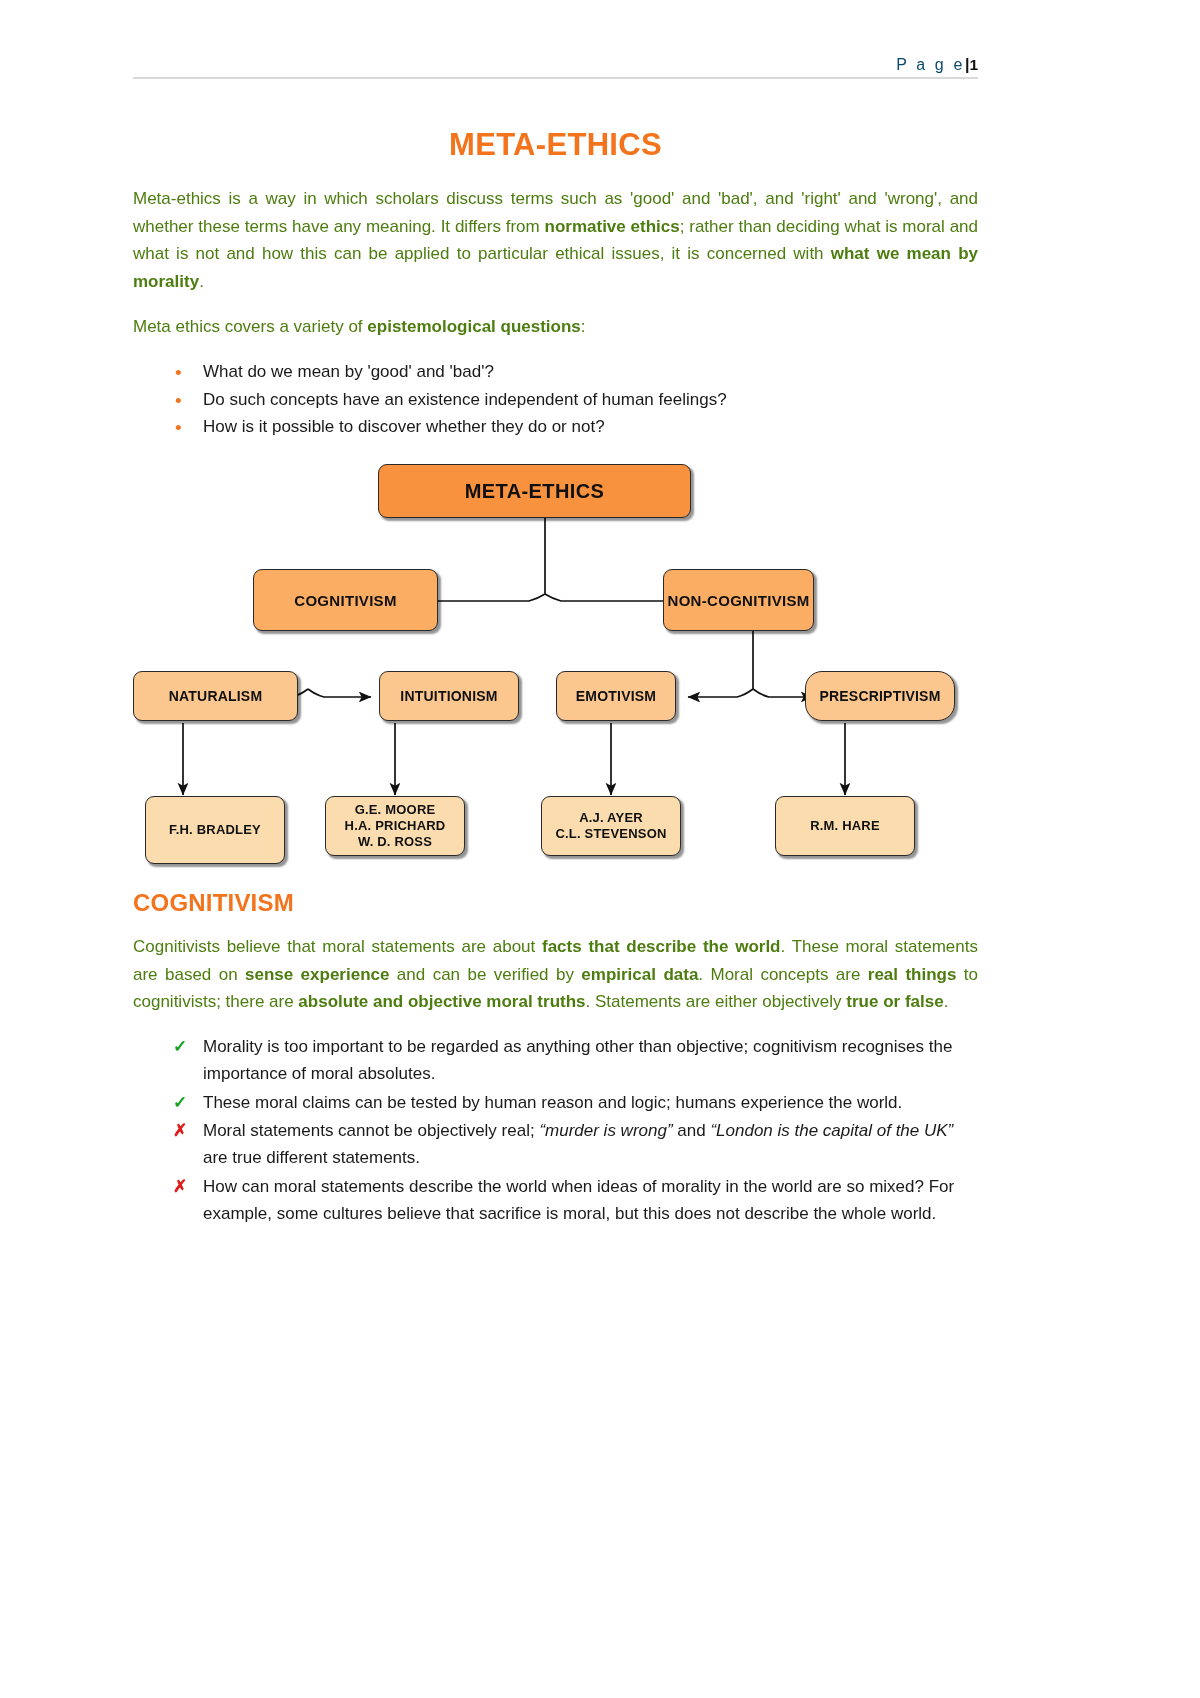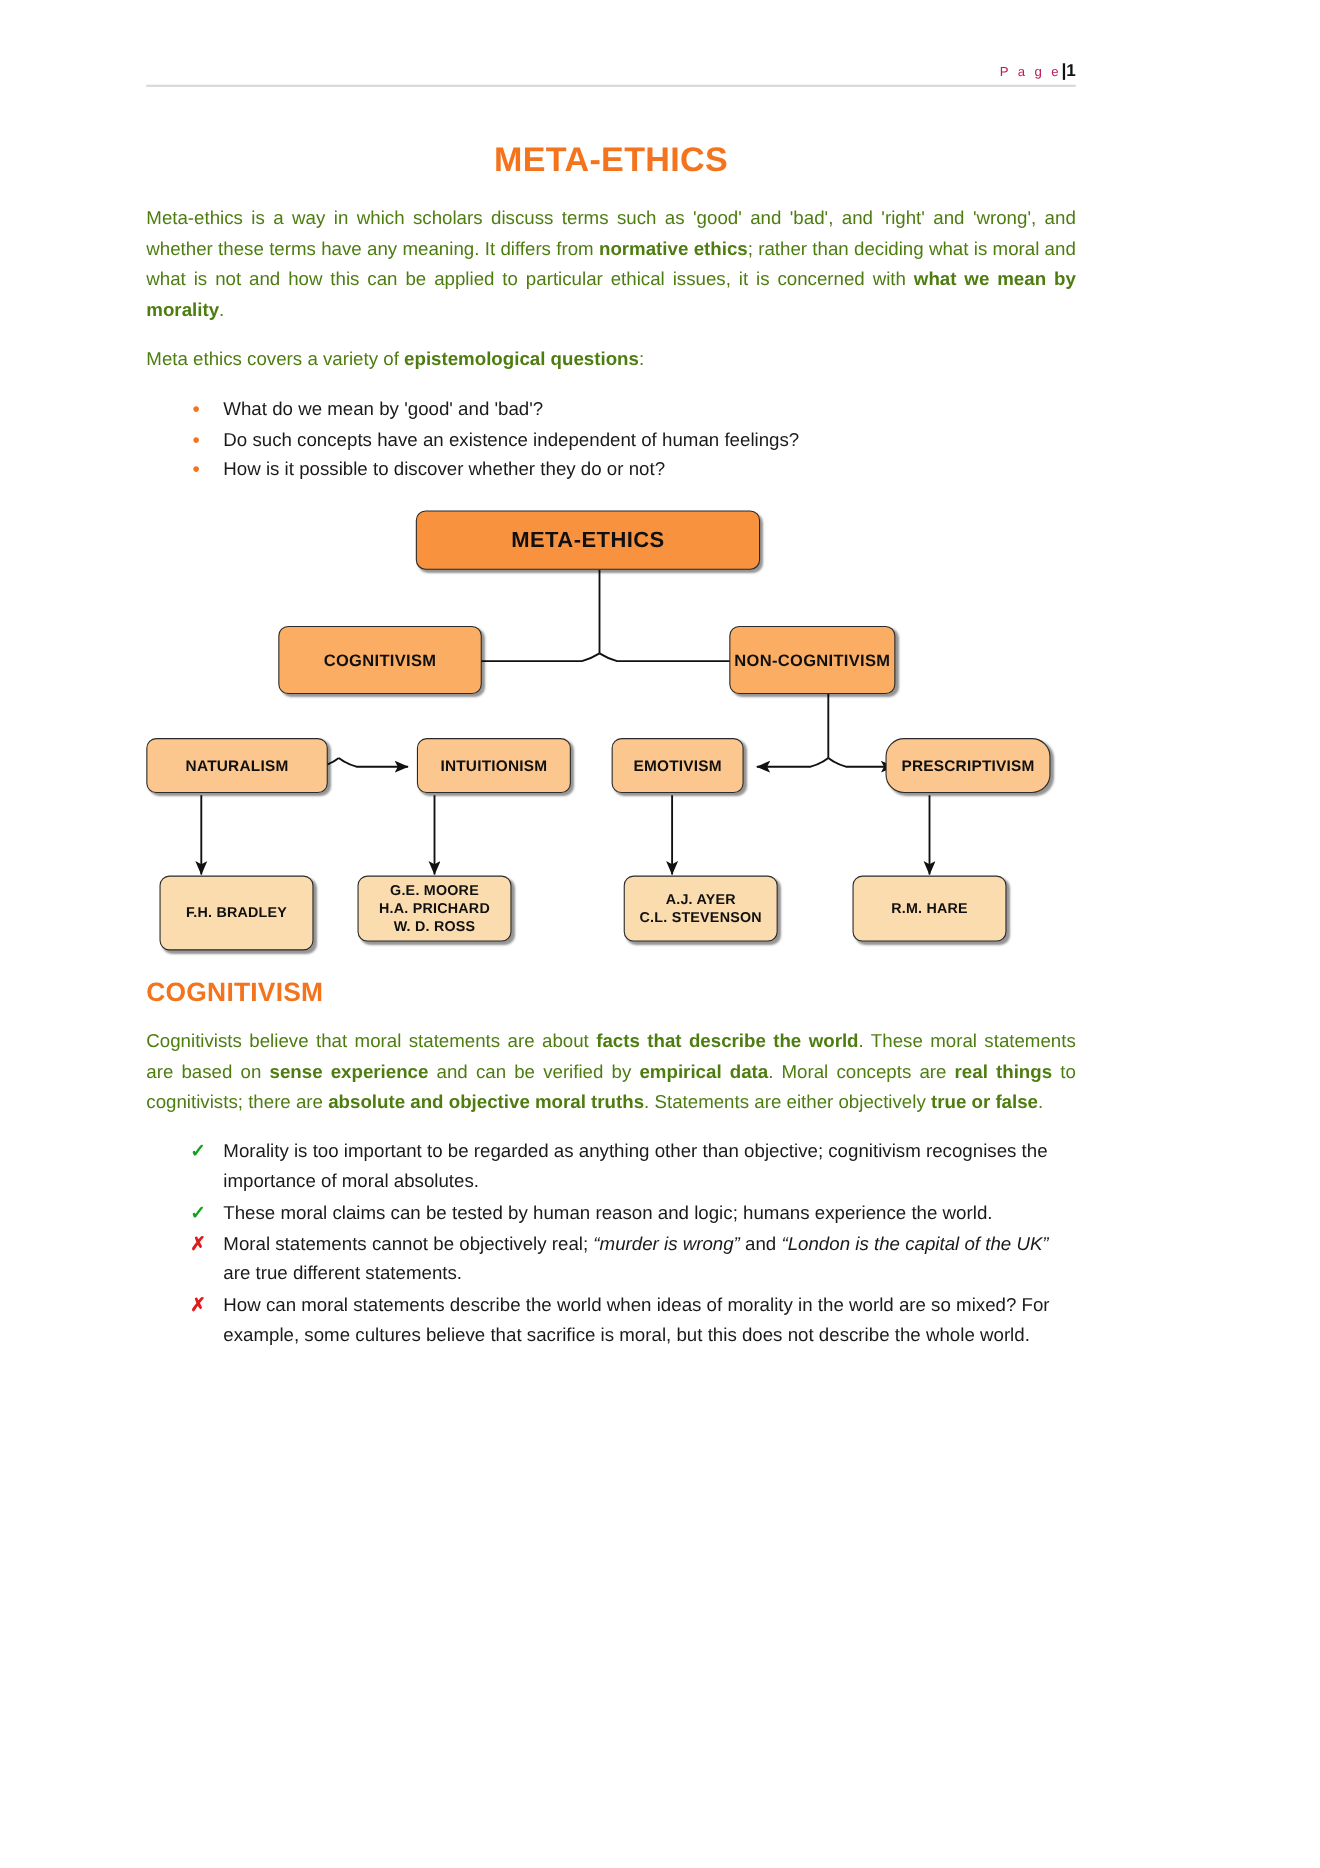--- a/index.html
+++ b/index.html
@@ -26,23 +26,23 @@
   }
 
   
   .page-header {
     padding-top: 56px;
     text-align: right;
     border-bottom: 2px solid #d9d9d9;
     padding-bottom: 3px;
   }
   .page-header .hdr-text {
-    font-size: 12px;
+    font-size: 16px;
     letter-spacing: 2.6px;
-    color: #be185d;
+    color: #0c4a6e;
   }
   .page-header .hdr-num {
     font-size: 15.5px;
     font-weight: bold;
     color: #111111;
     letter-spacing: 0;
   }
   .page-header .hdr-bar {
     color: #111111;
     font-weight: bold;
@@ -239,21 +239,21 @@
       <div class="node lvl2" style="left:672px; top:210px; width:150px; height:50px;border-radius:17px;">
         <span>PRESCRIPTIVISM</span>
       </div>
 
       <div class="node lvl3" style="left:12px; top:335px; width:140px; height:68px;">
         <span class="multiline">F.H. BRADLEY</span>
       </div>
       <div class="node lvl3" style="left:192px; top:335px; width:140px; height:60px;">
         <span class="multiline">G.E. MOORE<br>H.A. PRICHARD<br>W. D. ROSS</span>
       </div>
-      <div class="node lvl3" style="left:408px; top:335px; width:140px; height:60px;margin-left:26px;">
+      <div class="node lvl3" style="left:408px; top:335px; width:140px; height:60px;">
         <span class="multiline">A.J. AYER<br>C.L. STEVENSON</span>
       </div>
       <div class="node lvl3" style="left:642px; top:335px; width:140px; height:60px;">
         <span class="multiline">R.M. HARE</span>
       </div>
     </div>
 
     <h2 class="section-title">COGNITIVISM</h2>
 
     <p class="body"><span>Cognitivists believe that moral statements are about </span><b>facts that describe the world</b><span>. These moral statements are based on </span><b>sense experience</b><span> and can be verified by </span><b>empirical data</b><span>. Moral concepts are </span><b>real things</b><span> to cognitivists; there are </span><b>absolute and objective moral truths</b><span>. Statements are either objectively </span><b>true or false</b><span>.</span></p>

